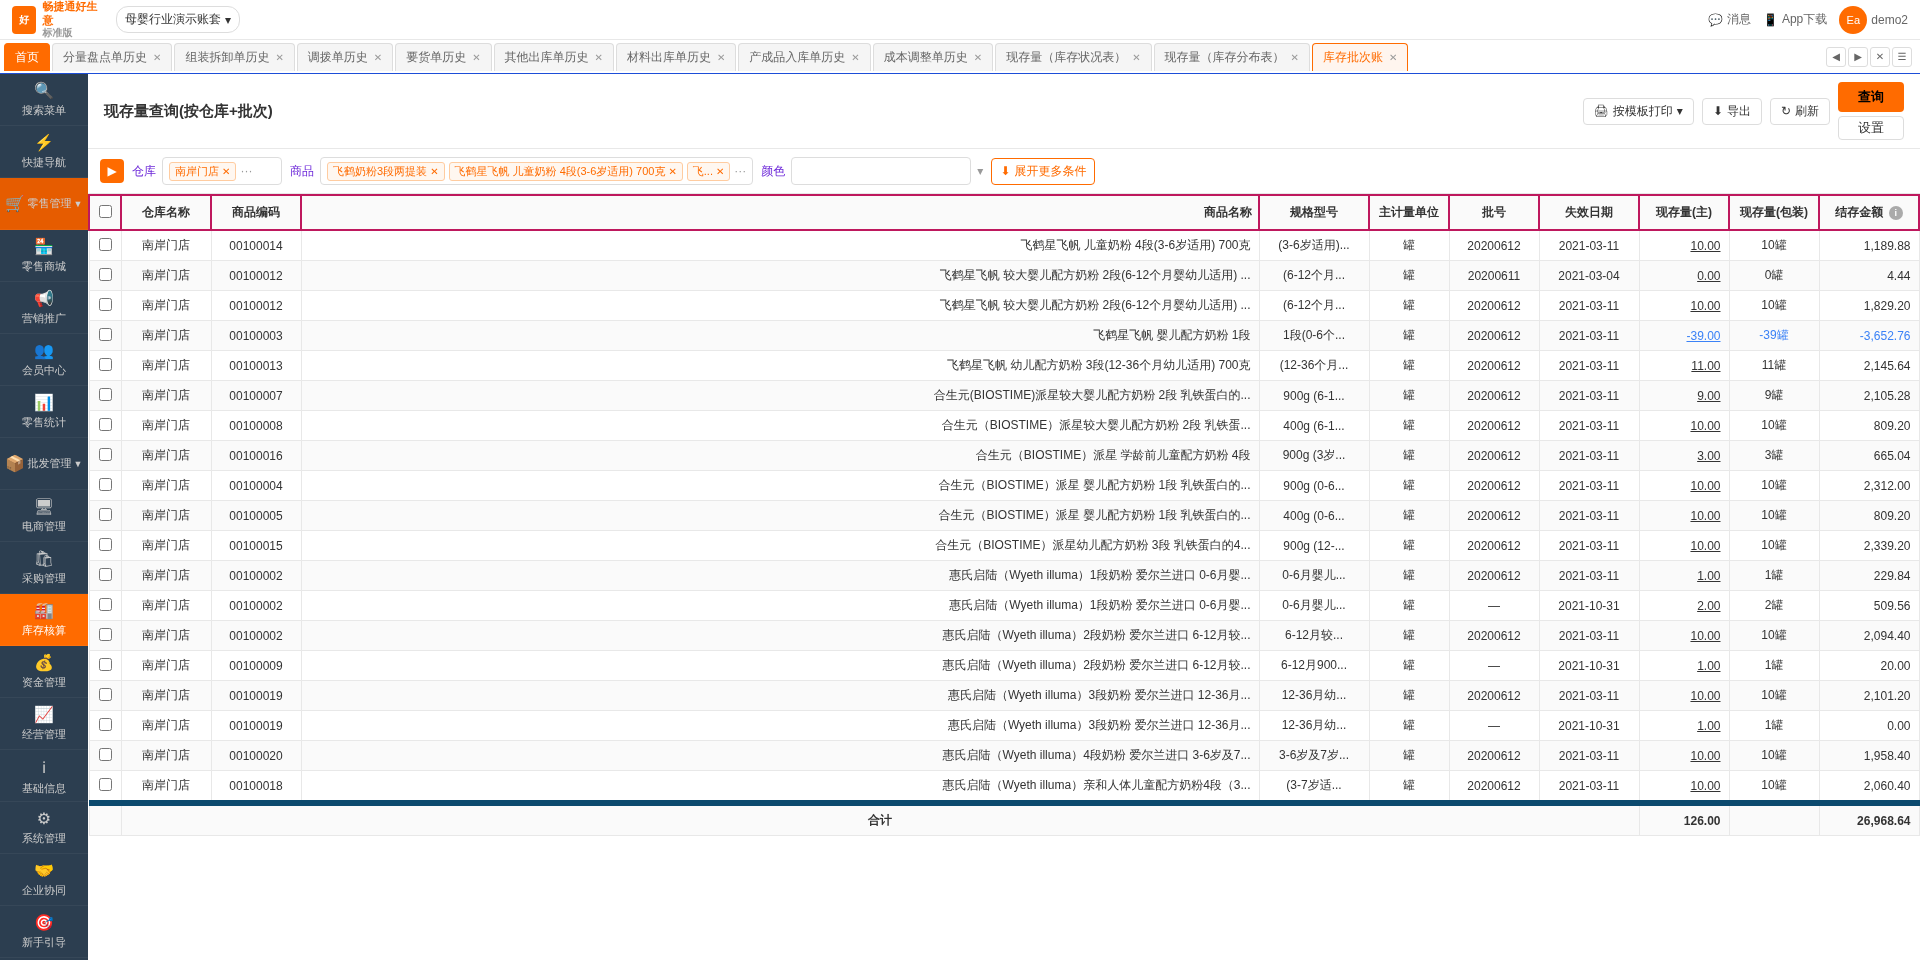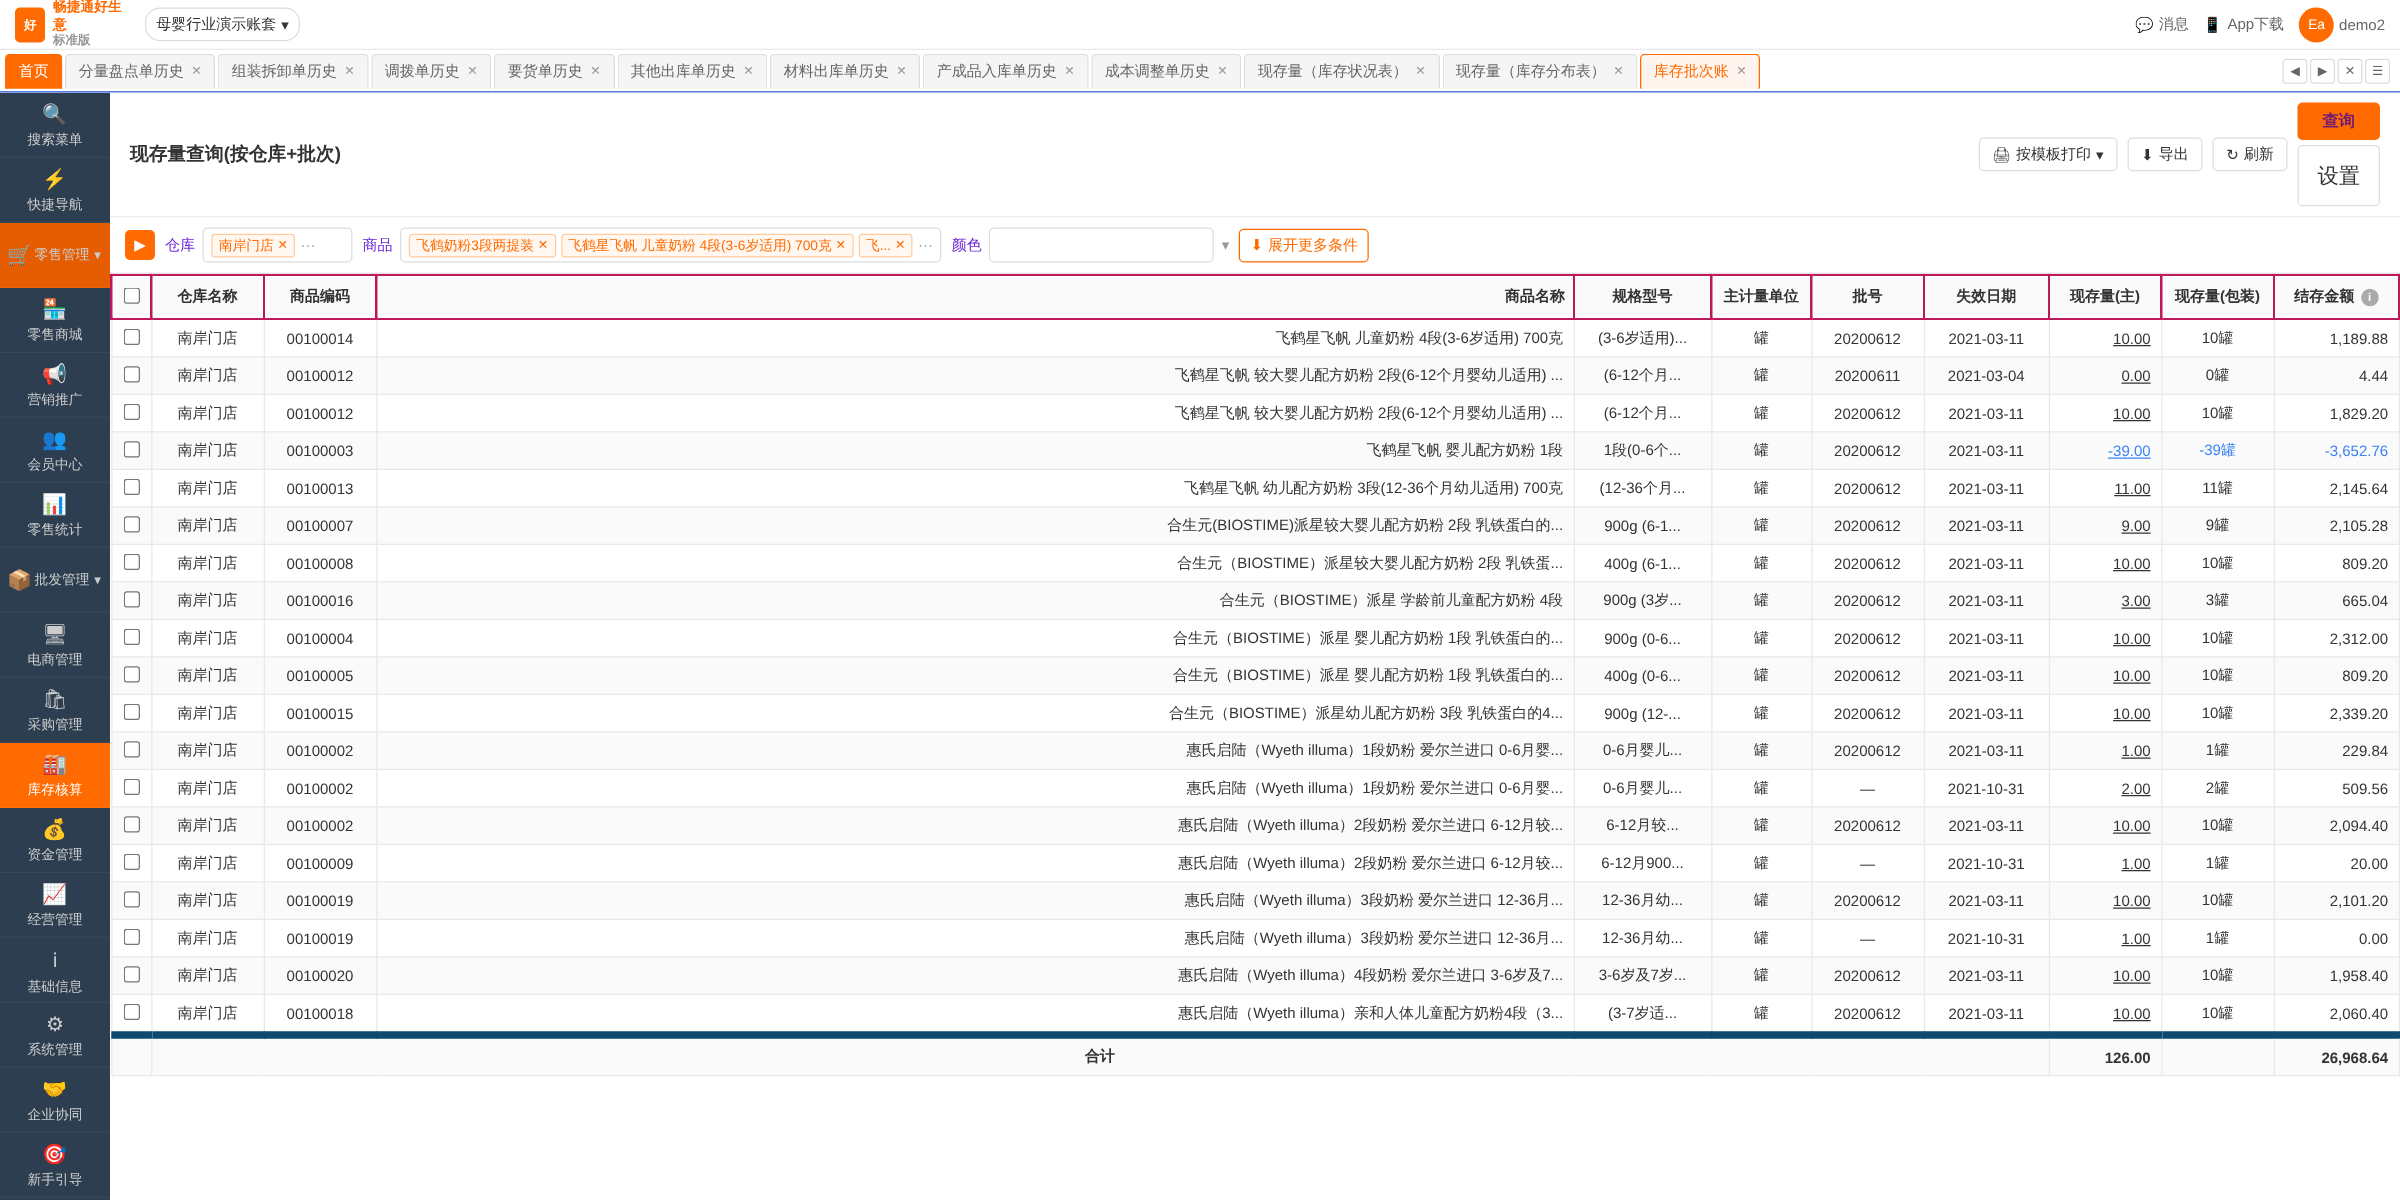--- a/index.html
+++ b/index.html
@@ -34,22 +34,22 @@
     
     .content-area { flex: 1; overflow: hidden; display: flex; flex-direction: column; }
 
     
     .page-header { background: #fff; padding: 8px 16px; display: flex; align-items: center; justify-content: space-between; border-bottom: 1px solid #e8e8e8; flex-shrink: 0; }
     .page-title { font-size: 15px; font-weight: bold; color: #333; }
     .page-header-actions { display: flex; align-items: center; gap: 8px; }
     .btn-print { display: flex; align-items: center; gap: 4px; padding: 4px 10px; border: 1px solid #ddd; border-radius: 4px; cursor: pointer; font-size: 12px; color: #333; background: #fff; }
     .btn-export { display: flex; align-items: center; gap: 4px; padding: 4px 10px; border: 1px solid #ddd; border-radius: 4px; cursor: pointer; font-size: 12px; color: #333; background: #fff; }
     .btn-refresh { display: flex; align-items: center; gap: 4px; padding: 4px 10px; border: 1px solid #ddd; border-radius: 4px; cursor: pointer; font-size: 12px; color: #333; background: #fff; }
-    .btn-settings { padding: 12px 12px; border: 1px solid #ddd; border-radius: 4px; cursor: pointer; font-size: 17px; color: #333; background: #fff; }
-    .btn-search { padding: 6px 20px; background: #ff6b00; color: #701a75; border: none; border-radius: 4px; cursor: pointer; font-size: 13px; font-weight: bold; }
+    .btn-settings { padding: 2px 12px; border: 1px solid #ddd; border-radius: 4px; cursor: pointer; font-size: 13px; color: #333; background: #fff; }
+    .btn-search { padding: 6px 20px; background: #ff6b00; color: #000000; border: none; border-radius: 4px; cursor: pointer; font-size: 13px; font-weight: bold; }
 
     
     .filter-bar { background: #fff; padding: 8px 12px; border-bottom: 1px solid #e8e8e8; display: flex; align-items: center; flex-wrap: wrap; gap: 8px; flex-shrink: 0; }
     .filter-expand-btn { width: 24px; height: 24px; background: #ff6b00; color: white; border-radius: 4px; display: flex; align-items: center; justify-content: center; cursor: pointer; font-size: 12px; flex-shrink: 0; }
     .filter-group { display: flex; align-items: center; gap: 6px; }
     .filter-label { color: #6d28d9; font-size: 12px; white-space: nowrap; text-align: right; }
     .filter-tag-container { display: flex; align-items: center; gap: 4px; flex-wrap: wrap; min-width: 120px; border: 1px solid #ddd; border-radius: 4px; padding: 2px 6px; background: #fff; min-height: 28px; }
     .filter-tag { display: flex; align-items: center; gap: 3px; background: #fff7f0; border: 1px solid #ffcca0; border-radius: 3px; padding: 1px 5px; font-size: 11px; color: #ff6b00; }
     .filter-tag .remove { cursor: pointer; color: #ff6b00; font-size: 10px; }
     .filter-more-btn { color: #999; cursor: pointer; font-size: 12px; }

